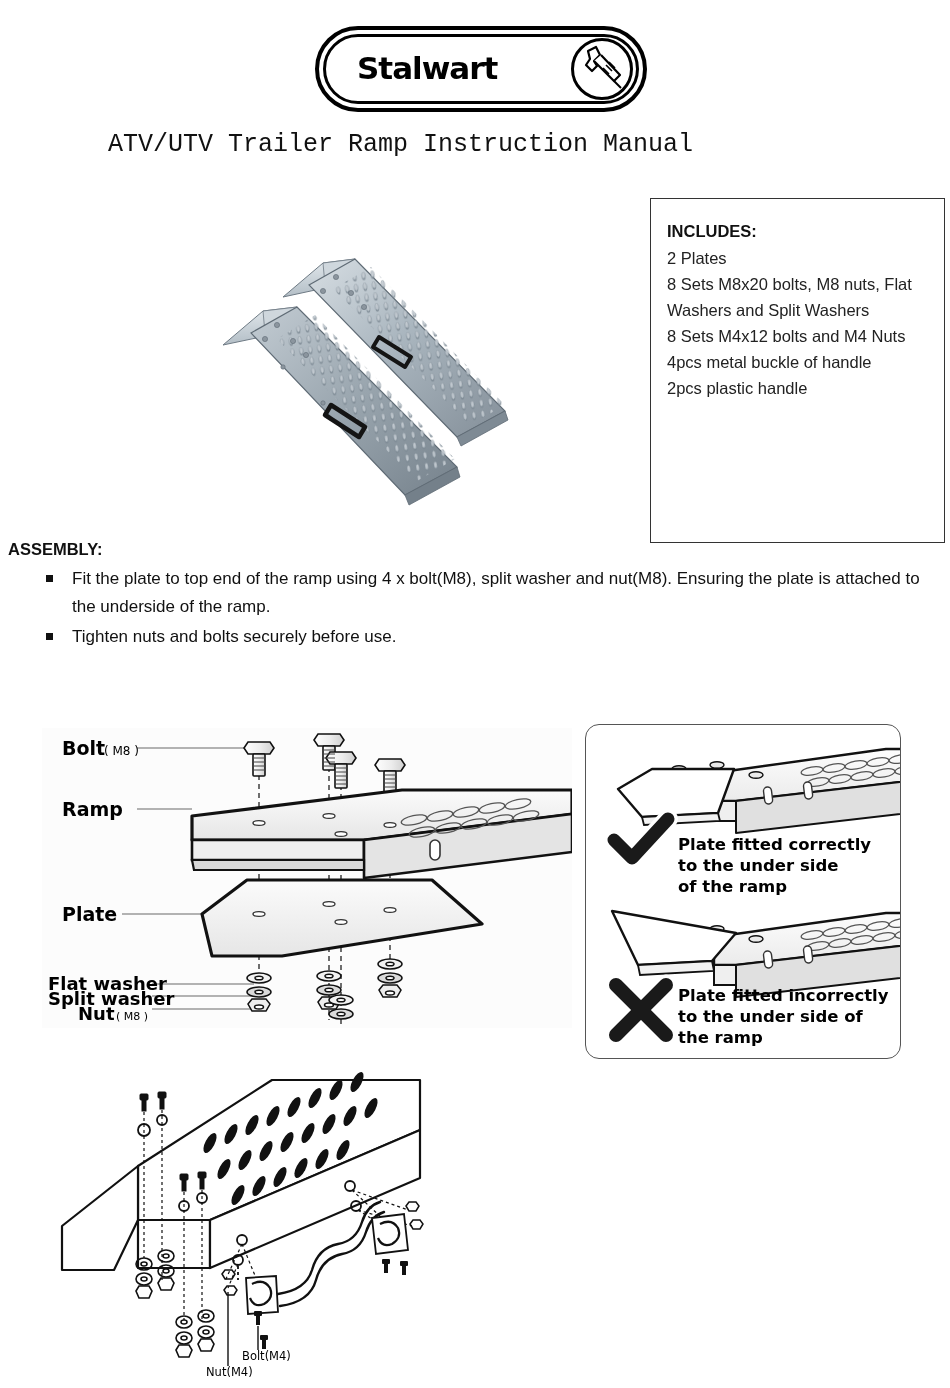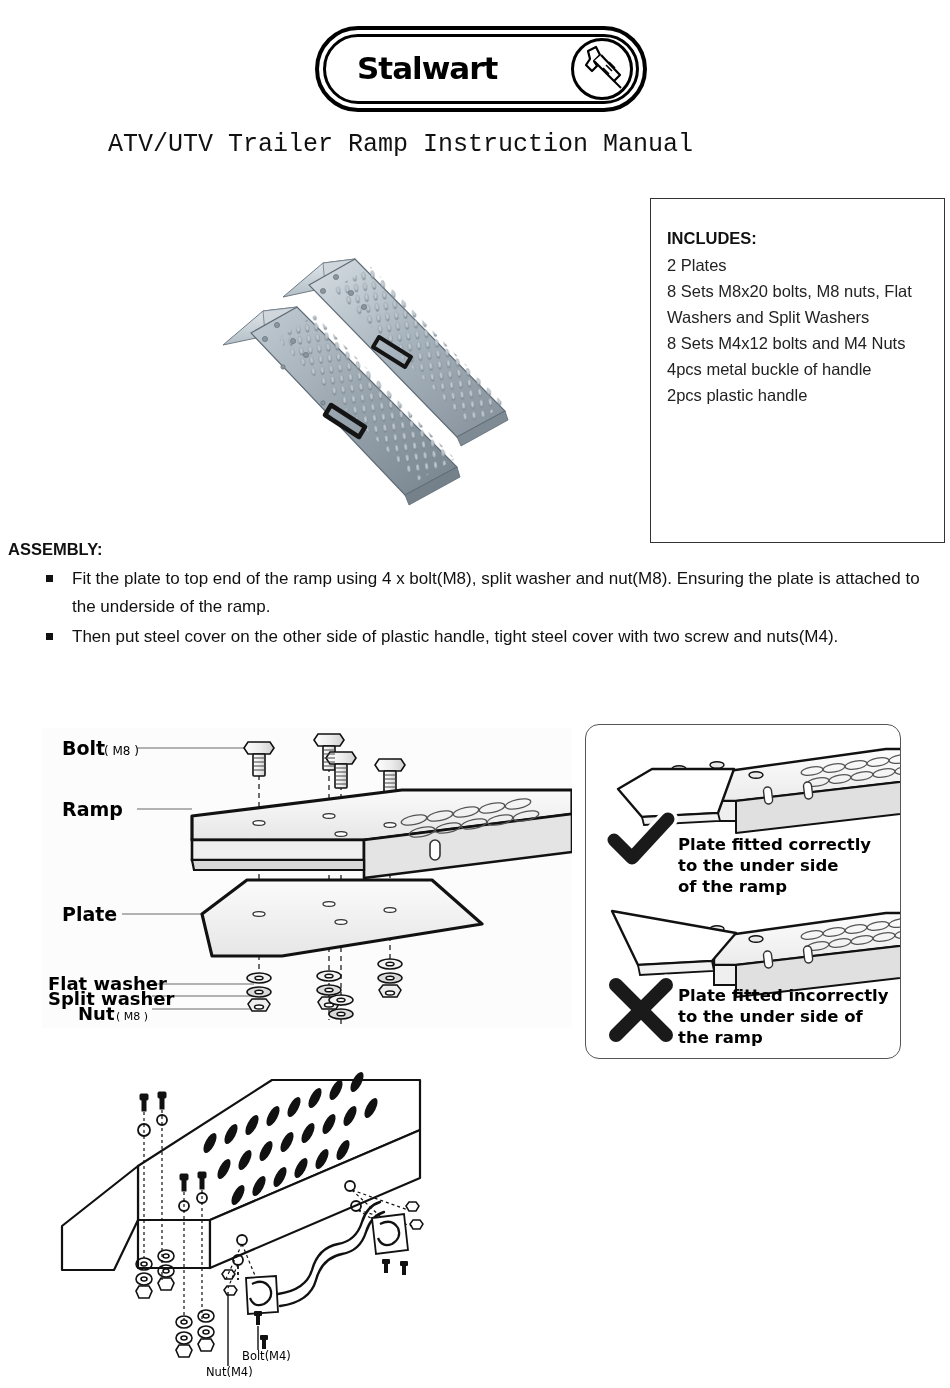--- a/index.html
+++ b/index.html
@@ -52,21 +52,21 @@
   .product-photo {
     position:absolute; left:205px; top:215px; width:330px; height:315px;
     background:#ffffff;
   }
   .product-photo svg { display:block; }
 
   
   .includes-box {
     position:absolute; left:650px; top:198px; width:295px; height:345px;
     border:1.5px solid #333; box-sizing:border-box; background:#fff;
-    padding:25px 0 0 16px;
+    padding:18px 0 0 16px;
   }
   .includes-box .line {
     font-size:16.5px; line-height:26px; color:#222; white-space:nowrap;
   }
   .includes-box .line.wrap { white-space:normal; width:262px; }
   .includes-head { font-weight:bold; font-size:16.5px; line-height:28px; color:#111; }
 
   
   .assembly-head {
     position:absolute; left:8px; top:540px;
@@ -209,21 +209,21 @@
   </div>
 
   <div class="assembly-head">ASSEMBLY:</div>
   <div class="assembly-list">
     <div class="item">
       <span class="bullet"></span>
       <span>Fit the plate to top end of the ramp using 4 x bolt(M8), split washer and nut(M8).    Ensuring the plate is attached to the underside of the ramp.</span>
     </div>
     <div class="item">
       <span class="bullet"></span>
-      <span>Then put steel cover on the other side of plastic handle, tight steel cover with two screw and nuts(M4).</span>
+      <span>Tighten nuts and bolts securely before use.</span>
     </div>
   </div>
 
   <div class="diagram-exploded">
     <svg width="530" height="300" viewBox="0 0 530 300">
       <defs>
         <linearGradient id="plateg" x1="0" y1="0" x2="0" y2="1">
           <stop offset="0%" stop-color="#fbfbfb"></stop>
             <stop offset="100%" stop-color="#e6e6e6"></stop>
         </linearGradient>

